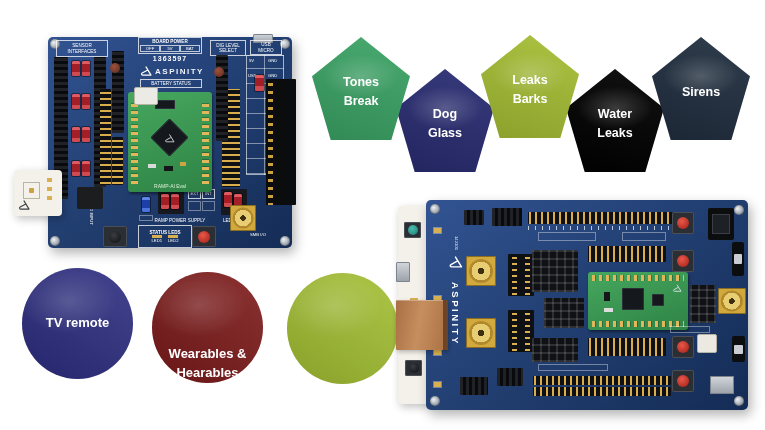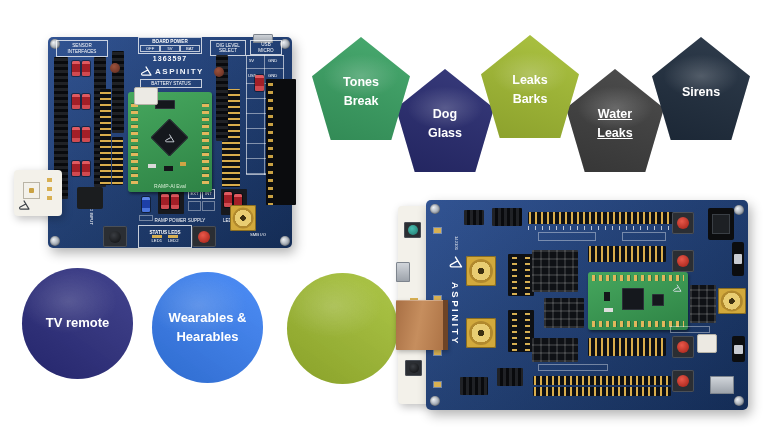--- a/index.html
+++ b/index.html
@@ -86,38 +86,38 @@
   <div class="pent" style="left: 396px; top: 69px; z-index: 1; background-color: rgb(41, 44, 114);">
     <span>Dog</span>
     <span>Glass</span>
     <div class="tint"></div>
   </div>
   <div class="pent" style="left: 481px; top: 35px; z-index: 2; background-color: rgb(166, 191, 52);">
     <span>Leaks</span>
     <span>Barks</span>
     <div class="tint"></div>
   </div>
-  <div class="pent" style="left: 566px; top: 69px; z-index: 1; background-color: #404040; text-decoration: underline;">
+  <div class="pent" style="left: 566px; top: 69px; z-index: 1; background-color: #000000;">
     <span>Water</span>
     <span>Leaks</span>
     <div class="tint"></div>
   </div>
   <div class="pent" style="left: 652px; top: 37px; z-index: 2; background-color: rgb(32, 46, 63);">
     <span>Sirens</span>
     <span></span>
     <div class="tint"></div>
   </div>
 </div>
 
 <div>
   <div class="circle" style="left: 22px; top: 268px; background-color: rgb(47, 48, 130);">
     <span>TV remote</span>
     <div class="tint"></div>
   </div>
-  <div class="circle" style="left: 152px; top: 272px; background-color: #3b82f6;">
+  <div class="circle" style="left: 152px; top: 272px; background-color: #7f1d1d; justify-content: flex-end;">
     <span>Wearables &amp;</span>
     <span>Hearables</span>
     <div class="tint"></div>
   </div>
   <div class="circle" style="left: 287px; top: 273px; background-color: rgb(165, 193, 53);">
     <div class="tint"></div>
   </div>
 </div>
 
 <div class="abs" style="left:14px;top:33px;width:300px;height:218px">

